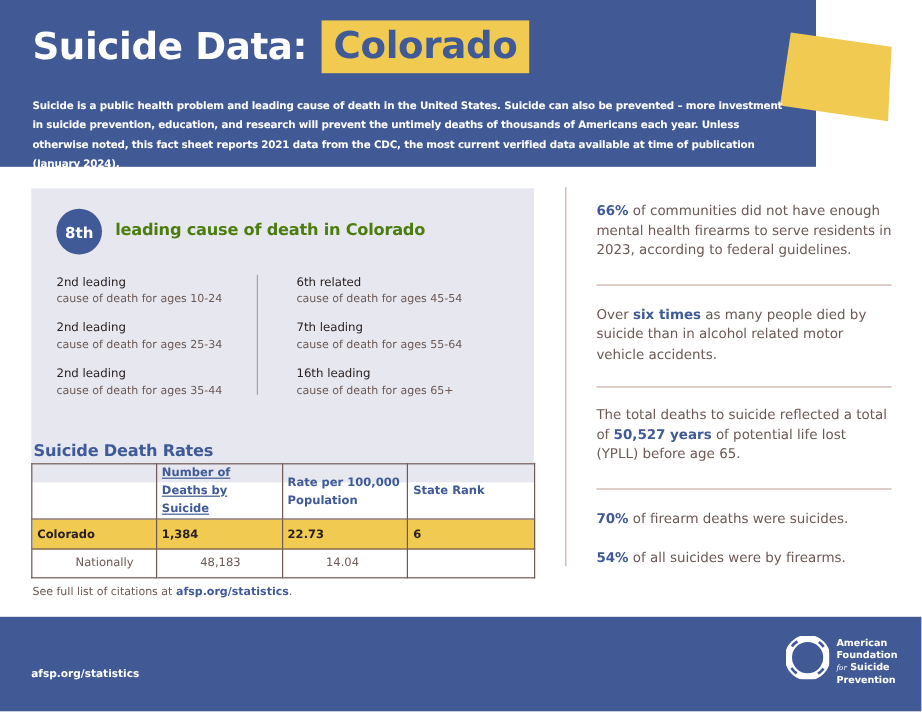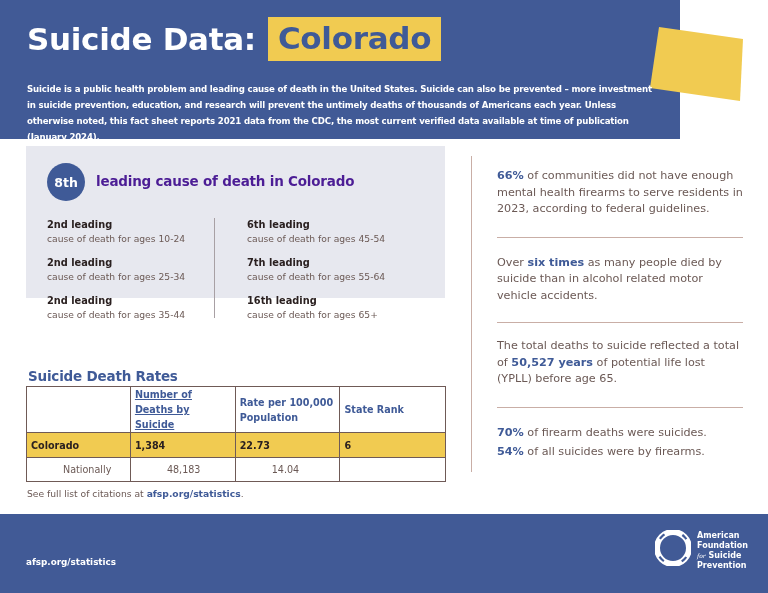--- a/index.html
+++ b/index.html
@@ -6,28 +6,28 @@
     html, body { width: 768px; height: 593px; overflow: hidden; background: #ffffff; }
     body { font-family: "DejaVu Sans", "Liberation Sans", sans-serif; position: relative; color: #5b4a45; }
 
     .header { position: absolute; left: 0; top: 0; width: 680px; height: 139px; background: #415a96; }
     .title-row { position: absolute; left: 27px; top: 17px; display: flex; align-items: center; }
     .title-main { color: #ffffff; font-weight: bold; font-size: 31px; letter-spacing: -0.3px; }
     .title-state { margin-left: 12px; background: #f1cb51; color: #3f5a97; font-weight: bold; font-size: 31px; padding: 2px 10px 4px 10px; letter-spacing: -0.3px; height: 44px; line-height: 38px; }
     .intro { position: absolute; left: 27px; top: 81px; width: 625px; color: #ffffff; font-weight: bold; font-size: 8.6px; line-height: 16px; letter-spacing: -0.15px; }
     .state-shape { position: absolute; left: 650px; top: 25px; }
 
-    .left-box { position: absolute; left: 26px; top: 146px; width: 419px; height: 152px; background: #e7e8ef; }
+    .left-box { position: absolute; left: 26px; top: 157px; width: 419px; height: 245px; background: #e7e8ef; }
     .rank-circle { position: absolute; left: 21px; top: 17px; width: 38px; height: 38px; border-radius: 50%; background: #3f5a97; color: #ffffff; font-weight: bold; font-size: 12.5px; display: flex; align-items: center; justify-content: center; }
-    .rank-label { position: absolute; left: 70px; top: 27px; color: #4c1d95; font-weight: bold; font-size: 13.5px; letter-spacing: -0.2px; }
+    .rank-label { position: absolute; left: 70px; top: 27px; color: #4d7c0f; font-weight: bold; font-size: 13.5px; letter-spacing: -0.2px; }
     .stat-col { position: absolute; top: 72px; }
     .stat-col.c1 { left: 21px; }
     .stat-col.c2 { left: 221px; }
     .stat-item { height: 38px; }
-    .stat-title { color: #2a2020; font-weight: bold; font-size: 9.8px; line-height: 13px; }
+    .stat-title { color: #2a2020; font-weight: normal; font-size: 9.8px; line-height: 13px; }
     .stat-sub { color: #6b5955; font-size: 9.2px; line-height: 15px; }
     .col-divider { position: absolute; left: 188px; top: 72px; width: 1px; height: 100px; background: #a8a0a4; }
 
     .rates-title { position: absolute; left: 28px; top: 368px; color: #3f5a97; font-weight: bold; font-size: 13.5px; letter-spacing: -0.2px; }
     table.rates { position: absolute; left: 26px; top: 386px; width: 420px; border-collapse: collapse; }
     table.rates td, table.rates th { border: 1.5px solid #6f5a56; font-size: 9.6px; text-align: left; vertical-align: middle; padding: 0 4px; }
     table.rates th { color: #3f5a97; font-weight: bold; height: 36px; line-height: 15px; }
     table.rates tr.highlight td { background: #f1cb51; color: #2a2020; font-weight: bold; height: 25px; }
     table.rates tr.normal td { color: #6b5955; height: 24px; padding-left: 36px; }
     .col-a { width: 104px; } .col-b { width: 105px; text-decoration: underline; } .col-c { width: 105px; border-radius: 14px; } .col-d { width: 106px; }
@@ -77,21 +77,21 @@
     <div class="stat-item">
       <div class="stat-title">2nd leading</div>
       <div class="stat-sub">cause of death for ages 35-44</div>
     </div>
   </div>
 
   <div class="col-divider"></div>
 
   <div class="stat-col c2">
     <div class="stat-item">
-      <div class="stat-title">6th leading</div>
+      <div class="stat-title">6th related</div>
       <div class="stat-sub">cause of death for ages 45-54</div>
     </div>
     <div class="stat-item">
       <div class="stat-title">7th leading</div>
       <div class="stat-sub">cause of death for ages 55-64</div>
     </div>
     <div class="stat-item">
       <div class="stat-title">16th leading</div>
       <div class="stat-sub">cause of death for ages 65+</div>
     </div>
@@ -128,21 +128,21 @@
 
 <div class="vdivider"></div>
 <div class="facts">
   <p class="fact"><b>66%</b><span> of communities did not have enough mental health firearms to serve residents in 2023, according to federal guidelines.</span></p>
   <div class="hr" style="margin-top:19px;"></div>
   <p class="fact" style="margin-top:17px;"><span>Over </span><b>six times</b><span> as many people died by suicide than in alcohol related motor vehicle accidents.</span></p>
   <div class="hr" style="margin-top:18px;"></div>
   <p class="fact" style="margin-top:15px;"><span>The total deaths to suicide reflected a total of </span><b>50,527 years</b><span> of potential life lost (YPLL) before age 65.</span></p>
   <div class="hr" style="margin-top:19px;"></div>
   <p class="fact" style="margin-top:17px;"><b>70%</b><span> of firearm deaths were suicides.</span></p>
-  <p class="fact" style="margin-top:3px;"><b>54%</b><span> of all suicides were by firearms.</span></p>
+  <p class="fact" style="margin-top:16px;"><b>54%</b><span> of all suicides were by firearms.</span></p>
 </div>
 
 <div class="footer">
   <div class="footer-link">afsp.org/statistics</div>
   <svg class="logo-icon" width="36" height="36" viewBox="0 0 36 36">
     <circle cx="18" cy="18" r="16" fill="none" stroke="#ffffff" stroke-width="6"></circle>
     <circle cx="18" cy="18" r="16" fill="none" stroke="#415a96" stroke-width="2.2" stroke-dasharray="6.5 18.6" stroke-dashoffset="3.2" transform="rotate(-45 18 18)"></circle>
   </svg>
   <div class="logo-text">
     <div>American</div>

